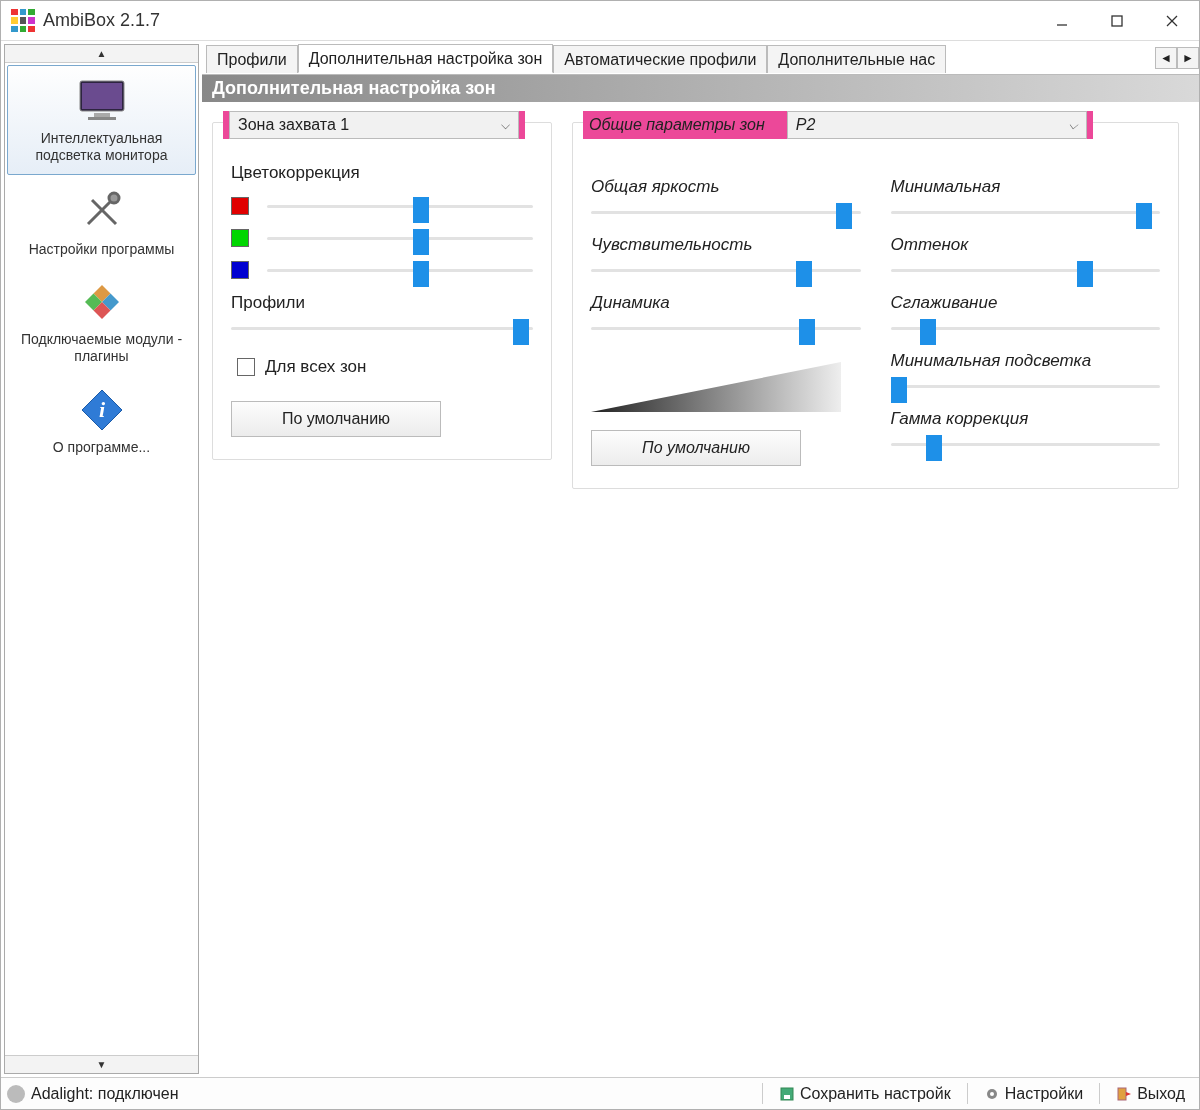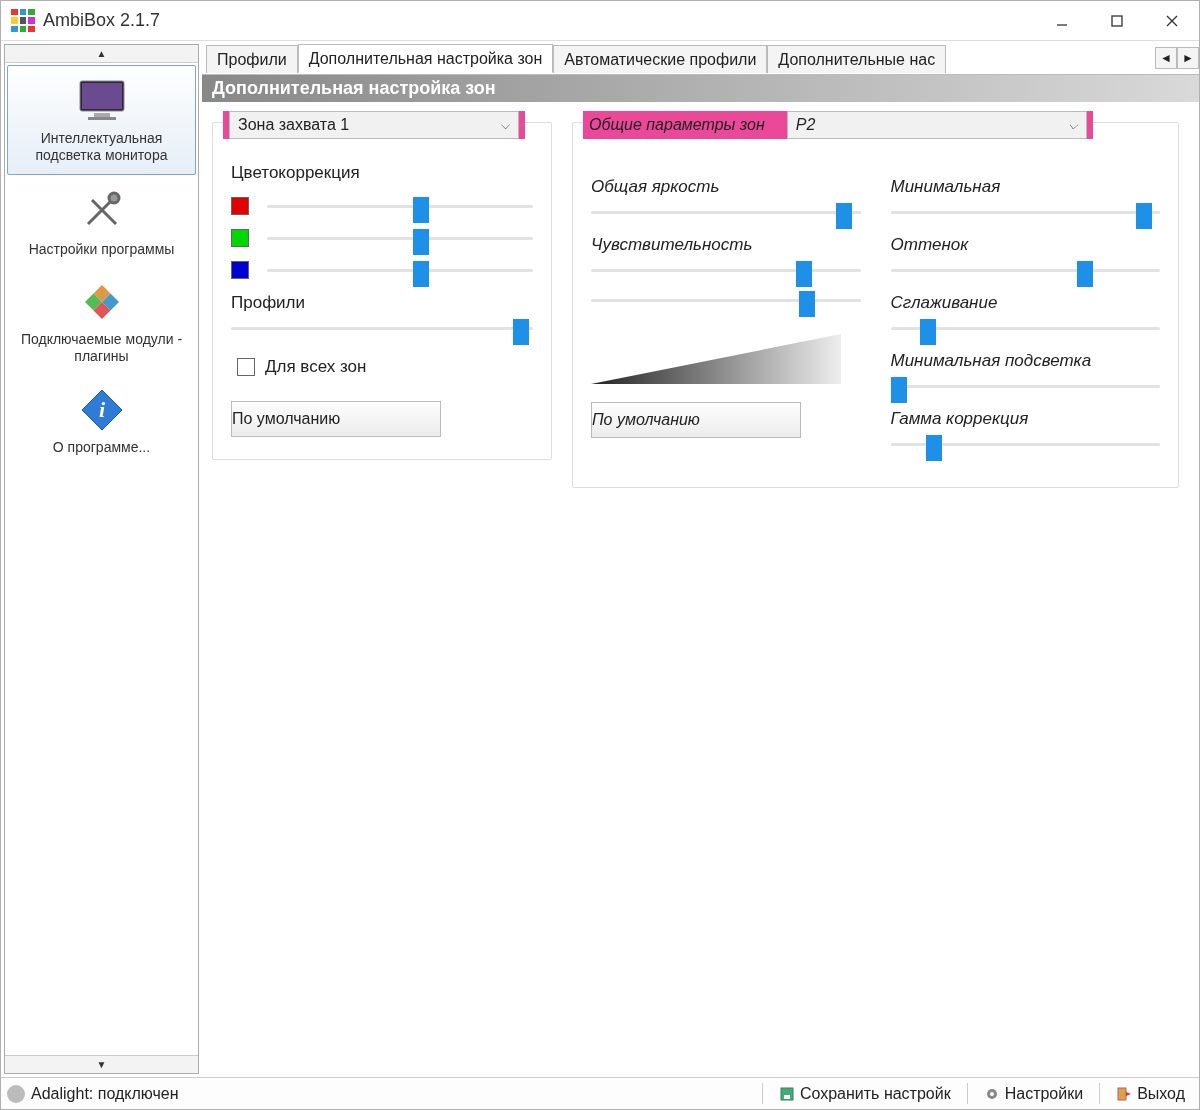--- a/index.html
+++ b/index.html
@@ -46,21 +46,21 @@
   
   .slider { position:relative; height:18px; margin:6px 0 12px; }
   .slider .track { position:absolute; left:0; right:0; top:8px; height:3px; background:#e2e2e2; border-radius:2px; }
   .slider .thumb { position:absolute; top:0; width:16px; height:26px; background:#1e90e8; transform:translateX(-50%); }
   .slider-label { font-size:17px; margin:14px 0 6px; }
   .color-row { display:flex; align-items:center; gap:18px; margin:14px 0; }
   .swatch { width:18px; height:18px; border:1px solid #666; }
   .color-row .slider { flex:1; margin:0; }
   .checkbox-row { display:flex; align-items:center; gap:10px; margin:20px 0 24px 6px; font-size:17px; }
   .checkbox { width:18px; height:18px; border:1px solid #666; background:#fff; }
-  .btn-default { width:210px; height:36px; border:1px solid #bbb; background:linear-gradient(#fdfdfd,#ececec); display:flex; align-items:center; font-size:16px; }
+  .btn-default { width:210px; height:36px; border:1px solid #bbb; background:linear-gradient(#fdfdfd,#ececec); display:flex; align-items:center; justify-content:center; font-size:16px; }
   .cols2 { display:flex; gap:30px; }
   .col { flex:1; }
   .dyn-triangle { margin:20px 0 10px; }
   
   .statusbar { height:32px; border-top:1px solid #ccc; display:flex; align-items:center; font-size:16px; padding:0 6px; background:#fdfdfd; }
   .statusbar .status-icon { width:18px; height:18px; margin-right:6px; border-radius:50%; background:#bbb; }
   .statusbar .sep { width:1px; height:65%; background:#ccc; margin:0 8px; }
   .statusbar .sb-button { display:flex; align-items:center; padding:0 8px; gap:5px; height:100%; }
   .statusbar .sb-button .ic { width:16px; height:16px; }
 </style>
@@ -237,20 +237,21 @@
                   <div class="track"></div>
                   <div class="thumb" style="left:94%"></div>
                 </div>
 
               <div class="slider-label">Чувствительность</div>
               <div class="slider">
                   <div class="track"></div>
                   <div class="thumb" style="left:79%"></div>
                 </div>
 
+              <div class="slider-label">Динамика</div>
               <div class="slider">
                   <div class="track"></div>
                   <div class="thumb" style="left:80%"></div>
                 </div>
 
               <div class="dyn-triangle">
                 <svg width="250" height="60">
                     <polygon points="0,55 250,55 250,5" fill="url(#g)"></polygon>
                     <defs>
                       <linearGradient id="g" x1="0" x2="1">

